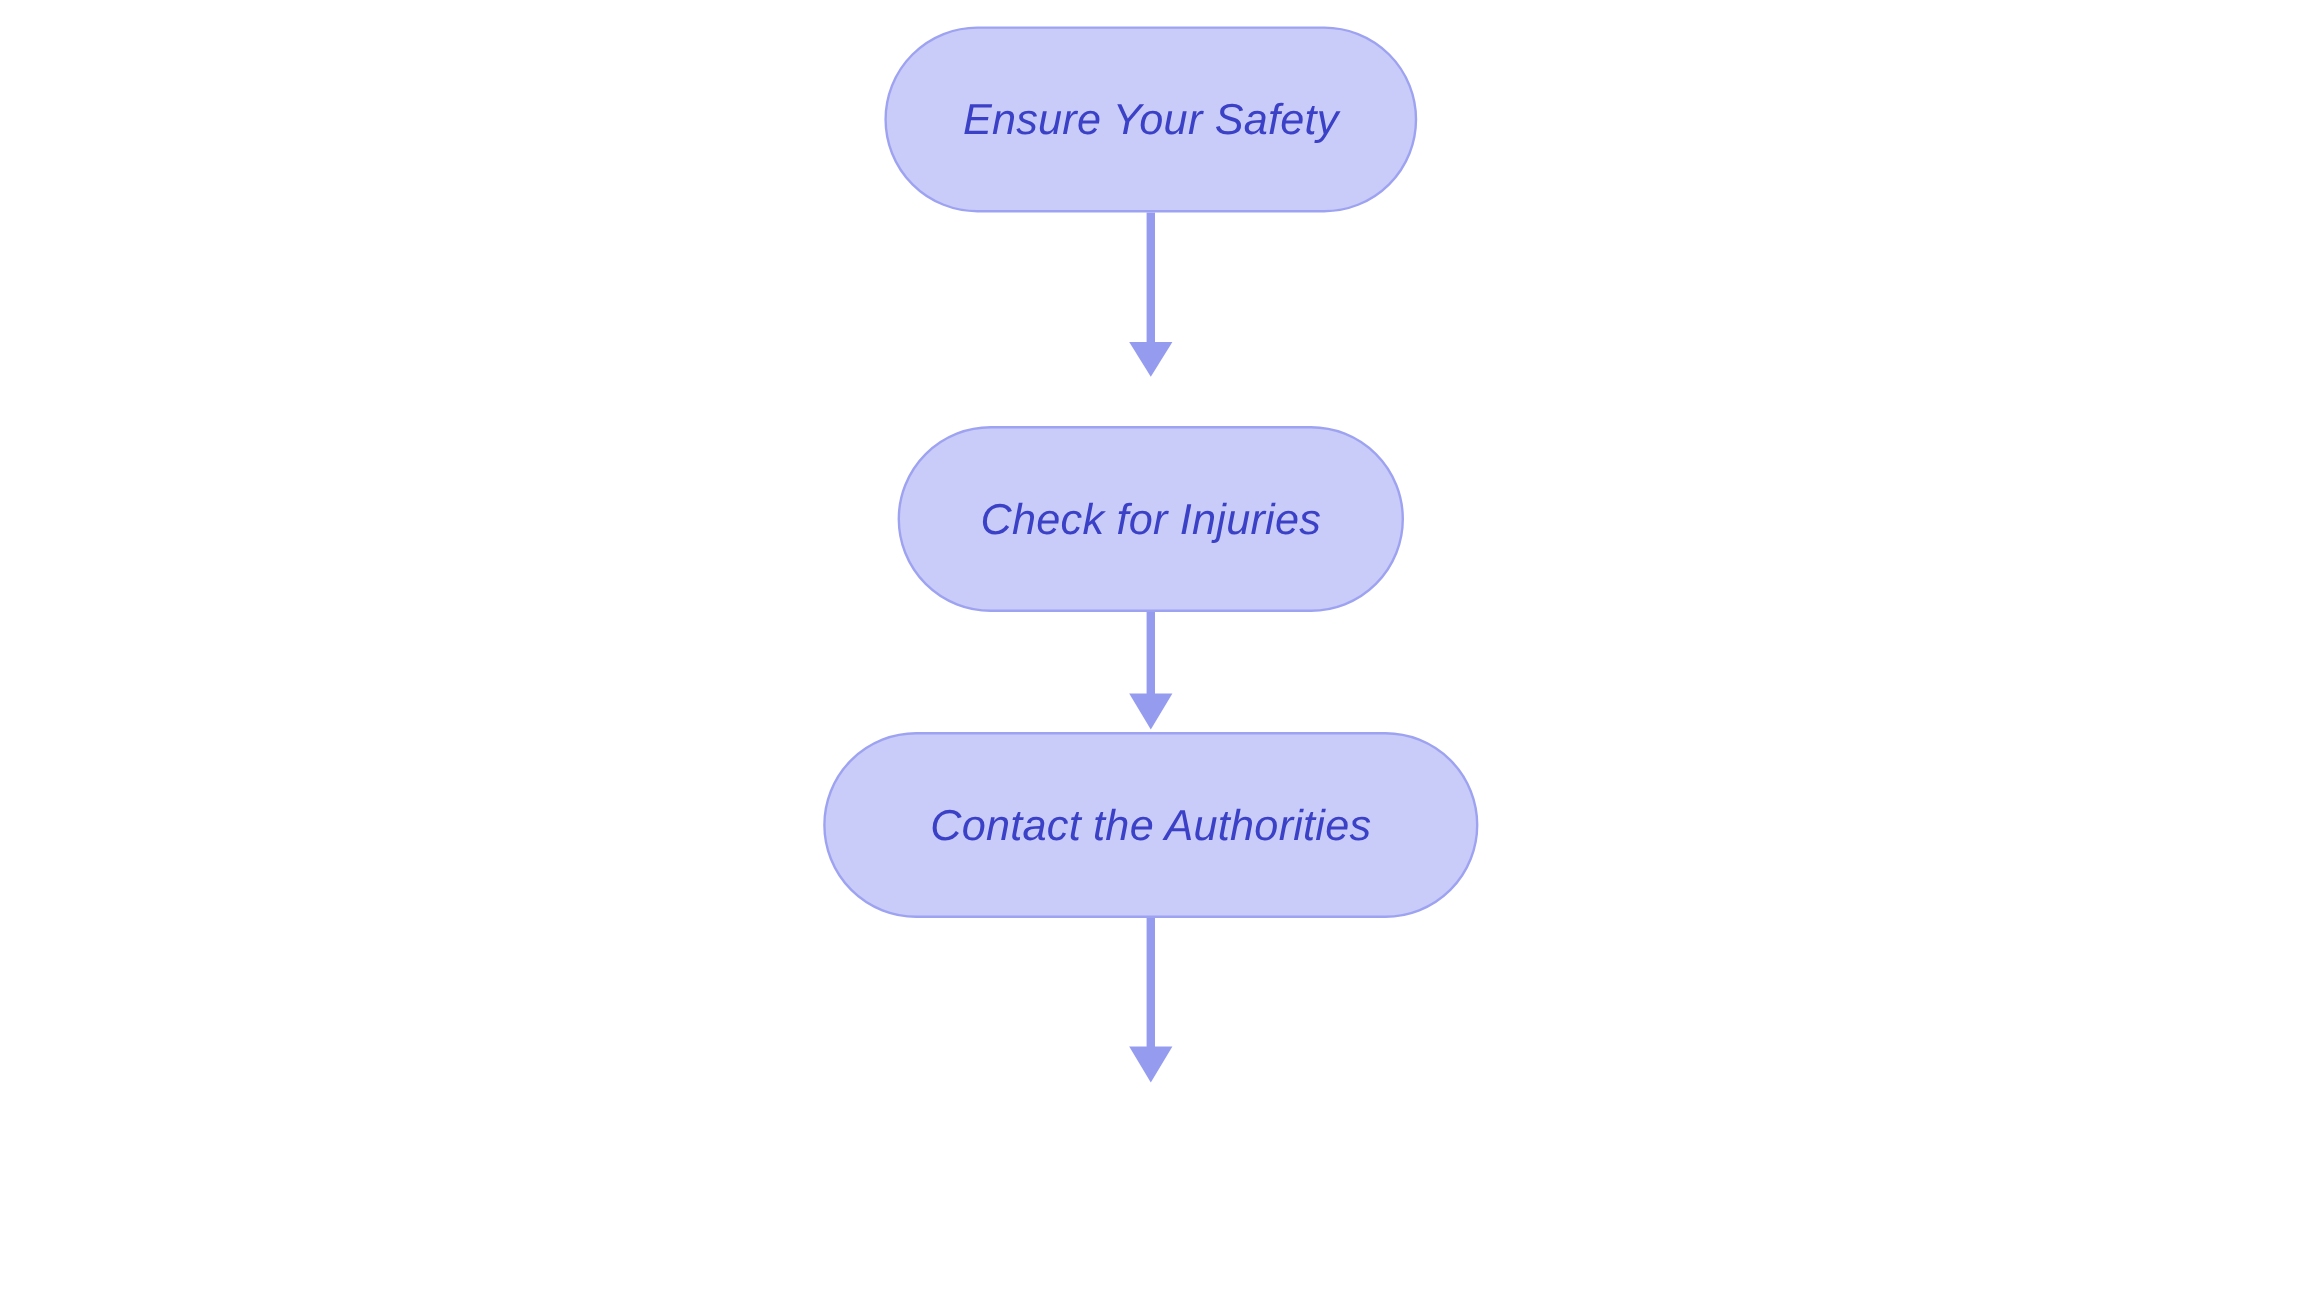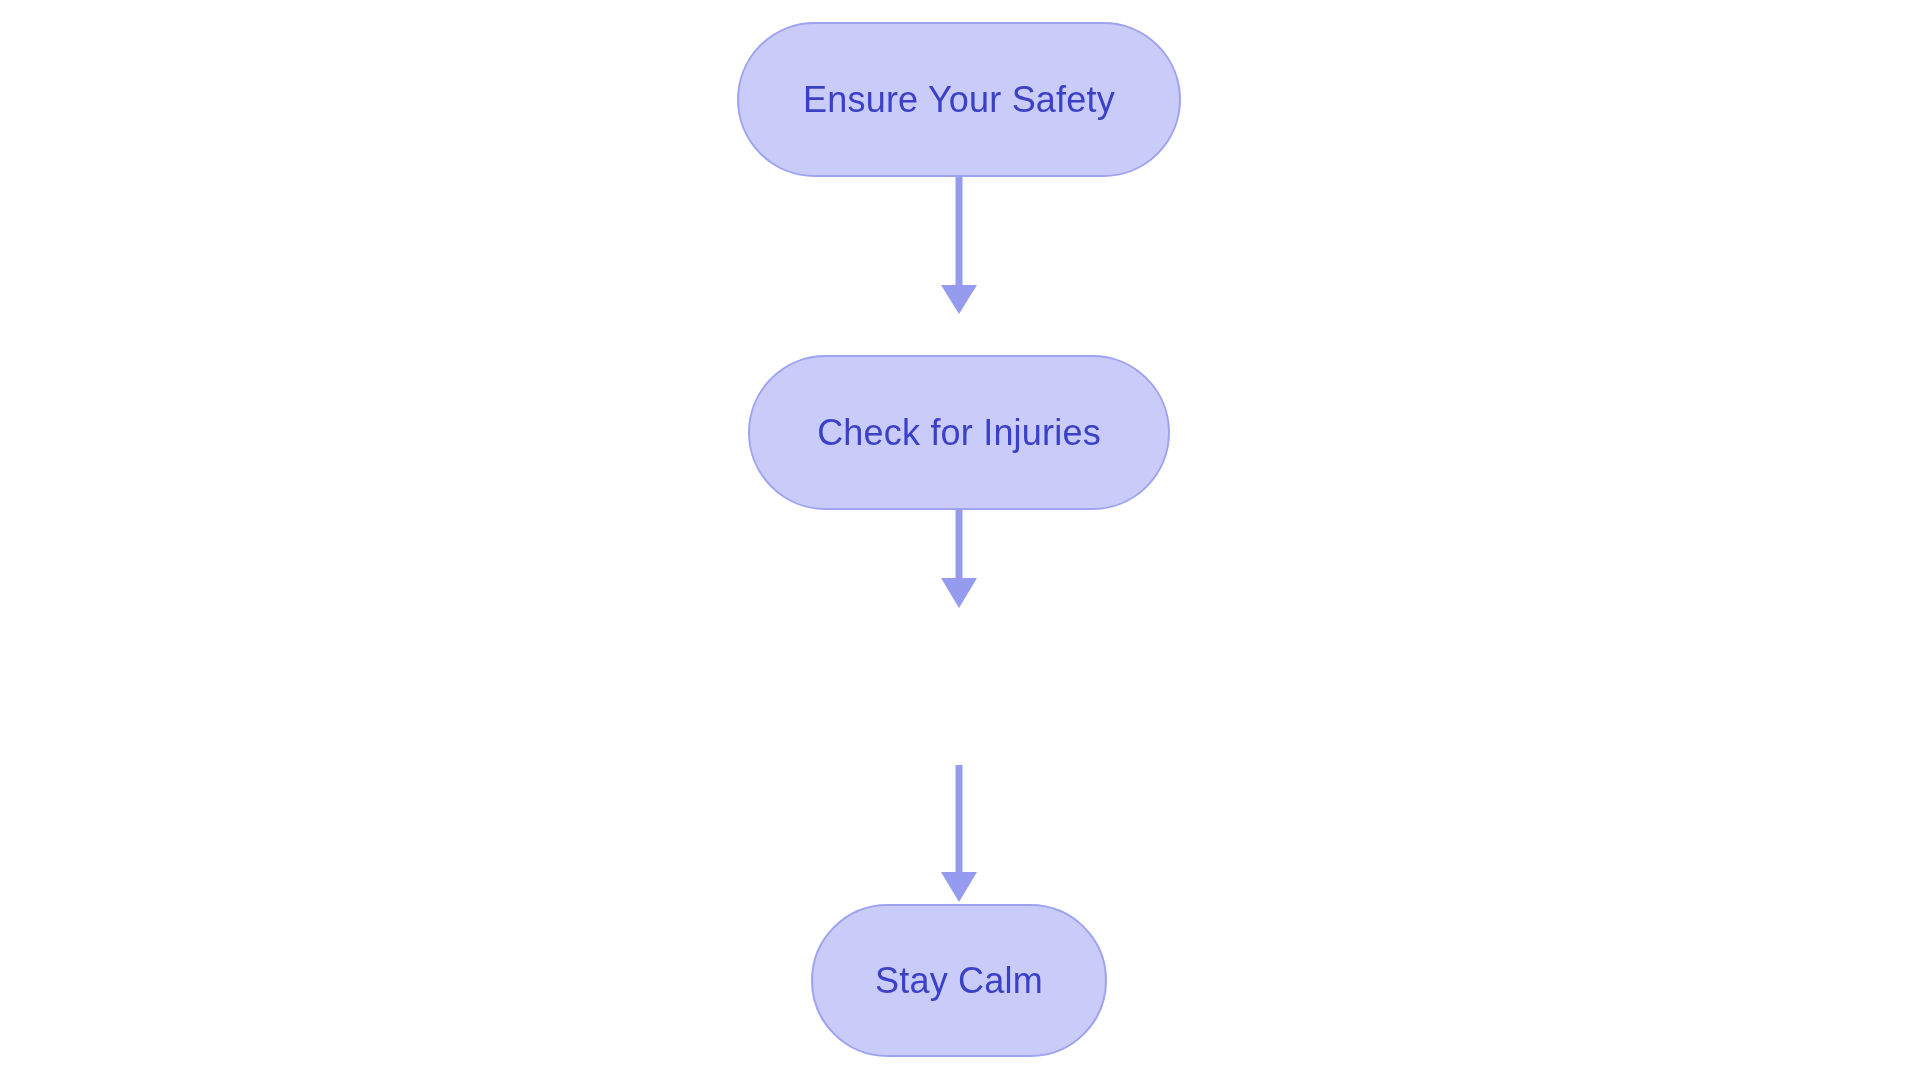--- a/index.html
+++ b/index.html
@@ -7,20 +7,21 @@
     padding: 0;
     background: var(--bg, #ffffff);
   }
   .canvas {
     position: relative;
     width: 1920px;
     height: 1083px;
     background: var(--bg, #ffffff);
     overflow: hidden;
     font-family: "Liberation Sans", "DejaVu Sans", sans-serif;
+    font-style: italic;
   }
   .arrows {
     position: absolute;
     left: 0;
     top: 0;
     pointer-events: none;
   }
   .arrows line {
     stroke: var(--arrow, #959bef);
     stroke-width: 7;
@@ -70,18 +71,18 @@
   </svg>
 
   <div class="node" id="node-1">
     <span>Ensure Your Safety</span>
   </div>
 
   <div class="node" id="node-2">
     <span>Check for Injuries</span>
   </div>
 
+  <div class="node" id="node-3">
+    <span>Contact the Authorities</span>
+  </div>
 
-  <div class="node" id="node-4">
-    <span>Stay Calm</span>
-  </div>
 
 </div>
 
 </body></html>

